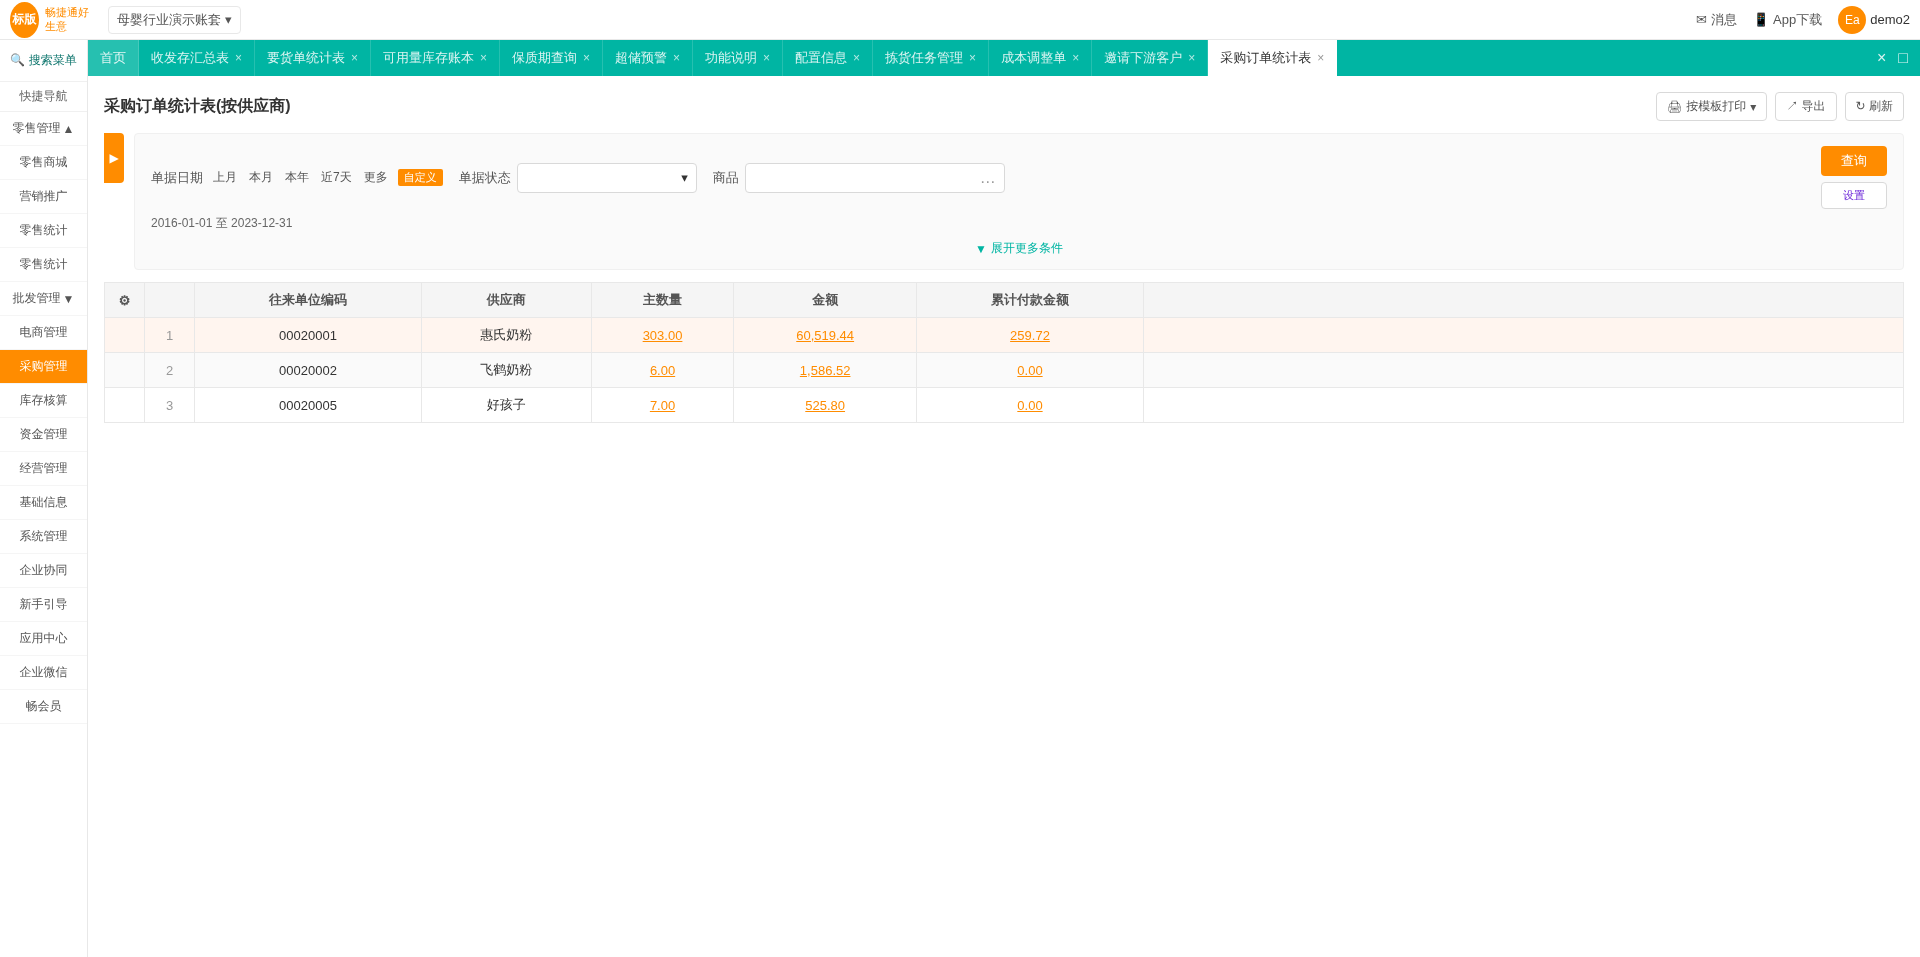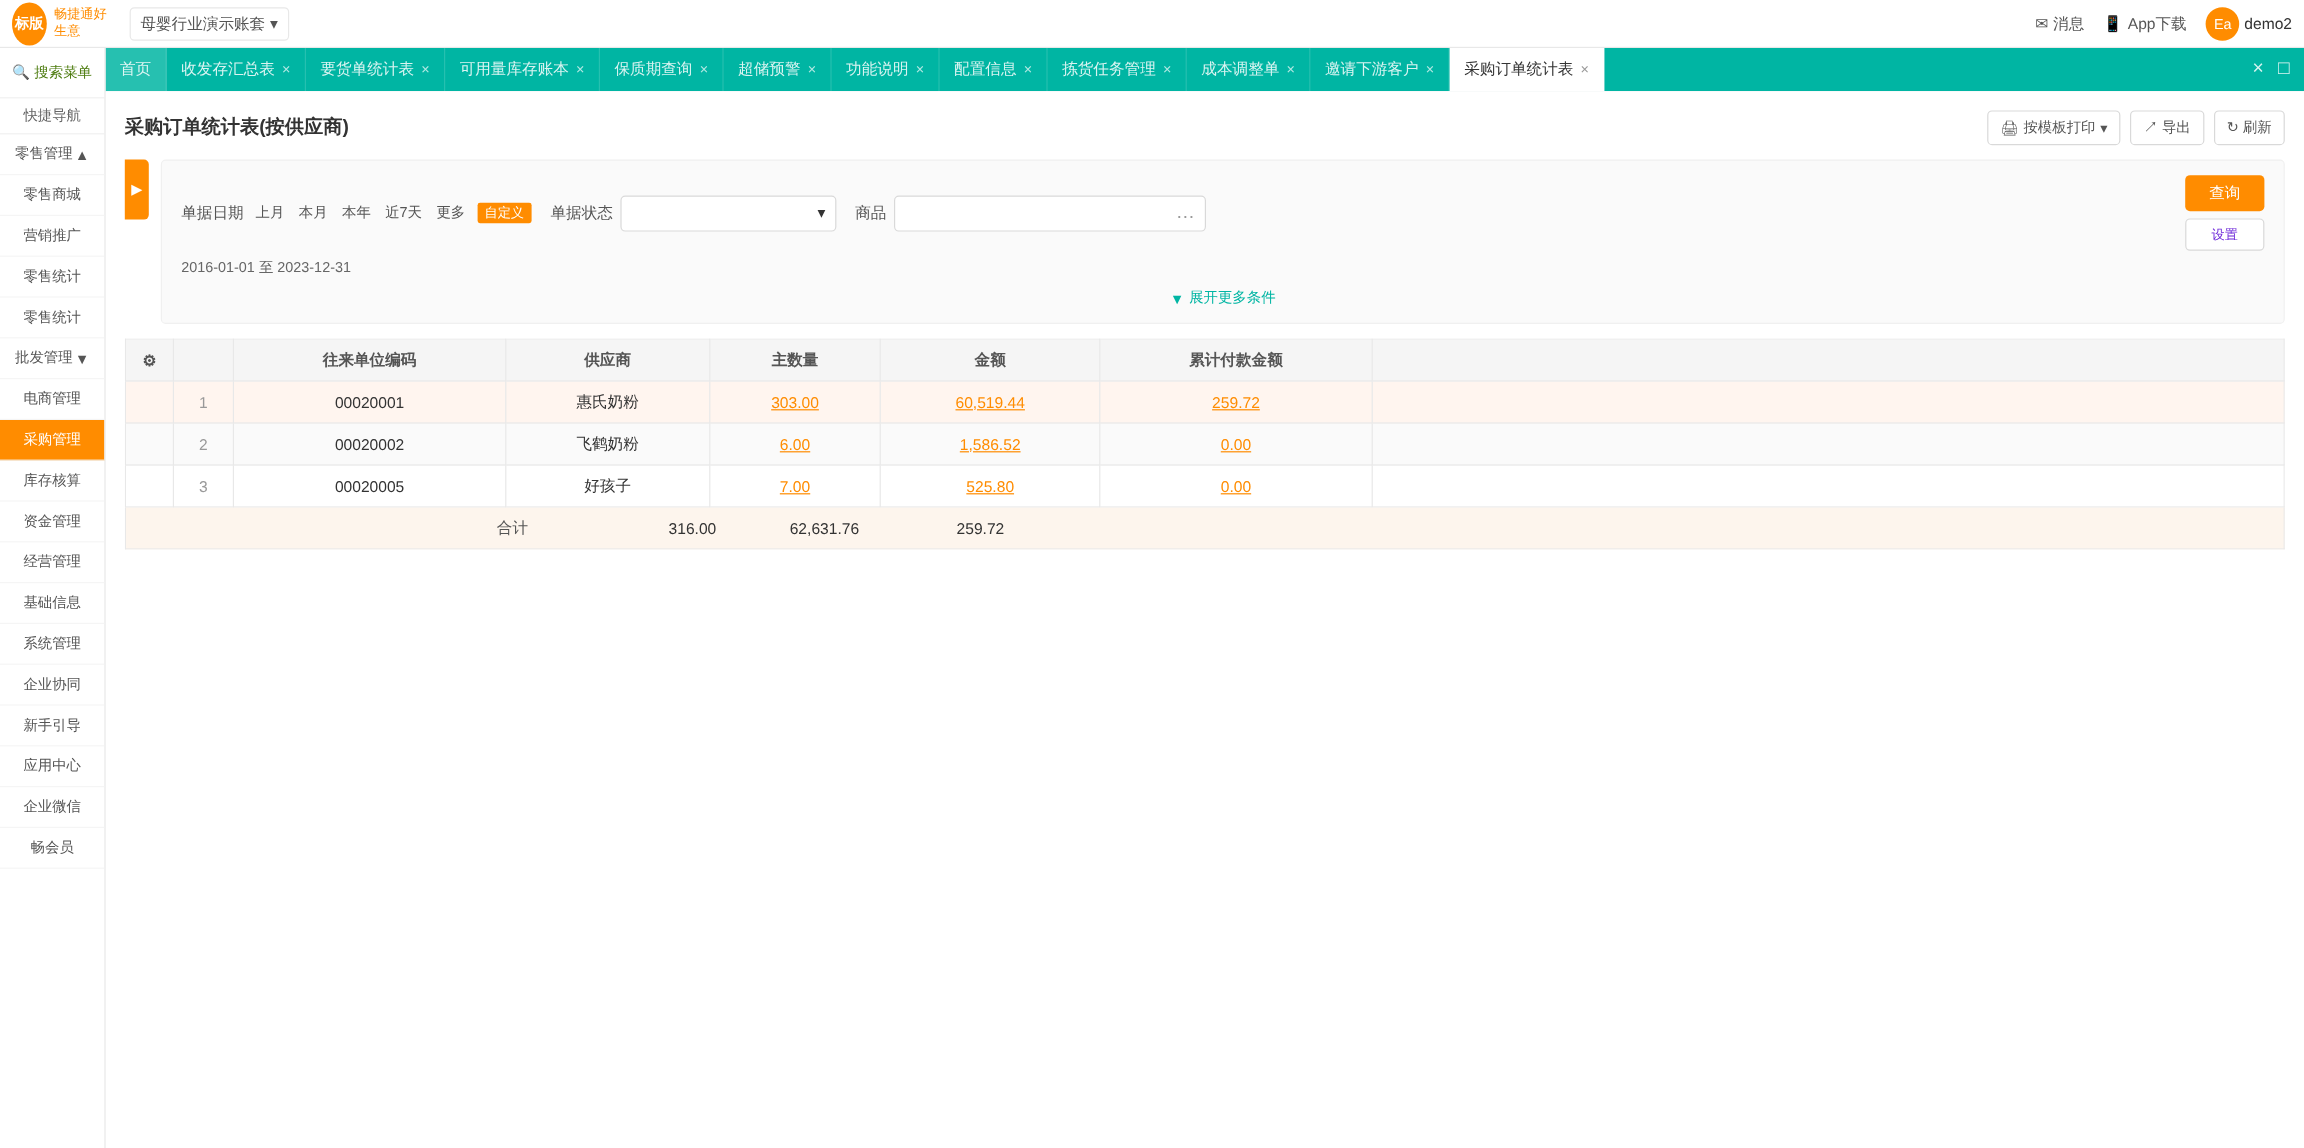--- a/index.html
+++ b/index.html
@@ -13,21 +13,21 @@
     .workspace-selector { display: flex; align-items: center; gap: 4px; padding: 4px 8px; border: 1px solid #e8e8e8; border-radius: 4px; cursor: pointer; margin-left: 10px; font-size: 13px; color: #555; }
     .top-bar-right { margin-left: auto; display: flex; align-items: center; gap: 16px; }
     .top-bar-action { display: flex; align-items: center; gap: 4px; cursor: pointer; color: #555; font-size: 13px; }
     .avatar { width: 28px; height: 28px; background: #ff8c00; border-radius: 50%; display: flex; align-items: center; justify-content: center; color: white; font-size: 12px; }
     .username { font-size: 13px; color: #333; }
 
     
     .layout { display: flex; height: calc(957px - 40px); }
     .sidebar { width: 88px; background: #fff; border-right: 1px solid #e8e8e8; display: flex; flex-direction: column; overflow-y: auto; }
     .sidebar-search { padding: 8px 6px; border-bottom: 1px solid #f0f0f0; }
-    .sidebar-search-btn { width: 100%; background: none; border: none; cursor: pointer; font-size: 12px; color: #4d7c0f; padding: 4px 0; text-align: center; }
+    .sidebar-search-btn { width: 100%; background: none; border: none; cursor: pointer; font-size: 12px; color: #0f766e; padding: 4px 0; text-align: center; }
     .sidebar-nav-btn { width: 100%; background: none; border: none; cursor: pointer; font-size: 12px; color: #666; padding: 6px 0; text-align: center; border-bottom: 1px solid #f0f0f0; }
     .sidebar-item { padding: 8px 4px; text-align: center; cursor: pointer; font-size: 12px; color: #555; border-bottom: 1px solid #f5f5f5; }
     .sidebar-item.active { background: #ff8c00; color: white; }
     .sidebar-item-with-arrow { display: flex; align-items: center; justify-content: center; gap: 2px; }
 
     
     .main { flex: 1; display: flex; flex-direction: column; overflow: hidden; }
 
     
     .nav-tabs { background: #00b5a3; display: flex; align-items: center; height: 36px; overflow: hidden; }
@@ -355,27 +355,18 @@
                 <td class="row-num">3</td>
                 <td>00020005</td>
                 <td>好孩子</td>
                 <td><span class="link-text">7.00</span></td>
                 <td><span class="link-text">525.80</span></td>
                 <td><span class="link-text">0.00</span></td>
                 <td></td>
               </tr>
             </tbody>
           </table>
-          <div class="table-footer">
-            <div style="width:40px;"></div>
-            <div style="width:50px;"></div>
-            <div style="width:120px;"></div>
-            <div class="footer-label">合计</div>
-            <div class="footer-num" style="width:100px; text-align:center;">316.00</div>
-            <div class="footer-num" style="width:120px; text-align:center;">62,631.76</div>
-            <div class="footer-num" style="width:140px; text-align:center;">259.72</div>
-          </div>
         </div>
 
       </div>
     </div>
   </div>
 </div>
 
 </body></html>

